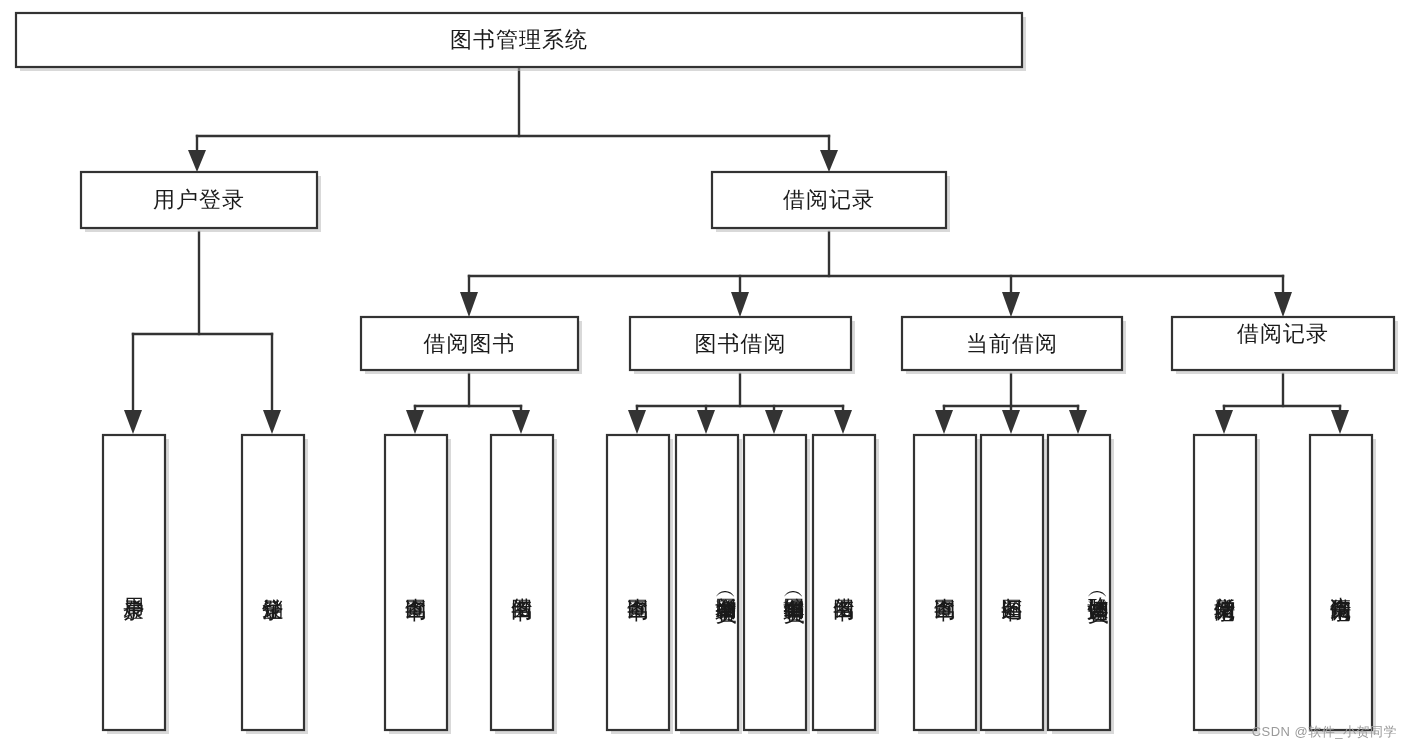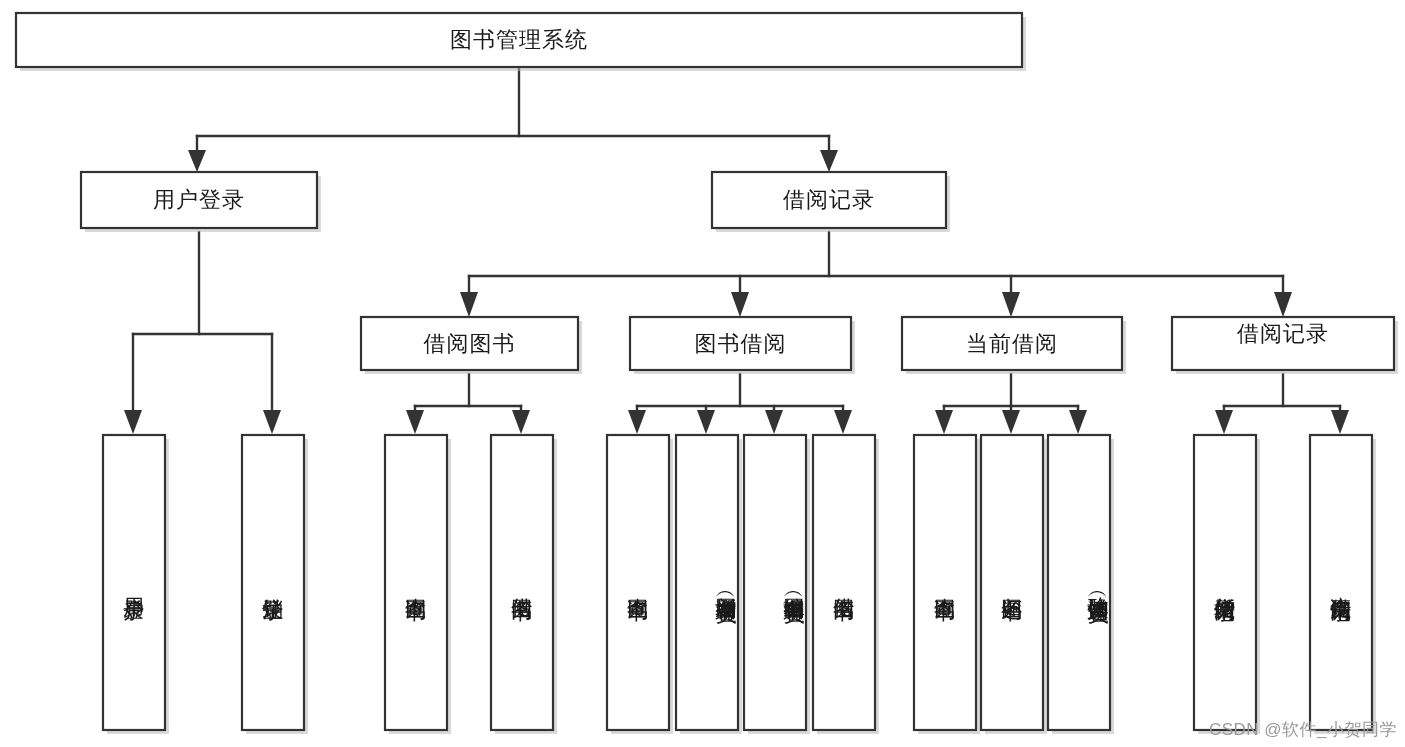--- a/index.html
+++ b/index.html
@@ -70,21 +70,21 @@
     letter-spacing: 1px;
     color: #1a1a1a;
     white-space: nowrap;
     pointer-events: none;
   }
   #watermark {
     position: absolute;
     right: 8px;
     bottom: 6px;
     font-family: "Liberation Sans", "DejaVu Sans", sans-serif;
-    font-size: 17px;
+    font-size: 13px;
     color: #9a9a9a;
     letter-spacing: 0.5px;
     white-space: nowrap;
   }
 </style>
 </head>
 <body>
 
 <div id="diagram-root">
 

